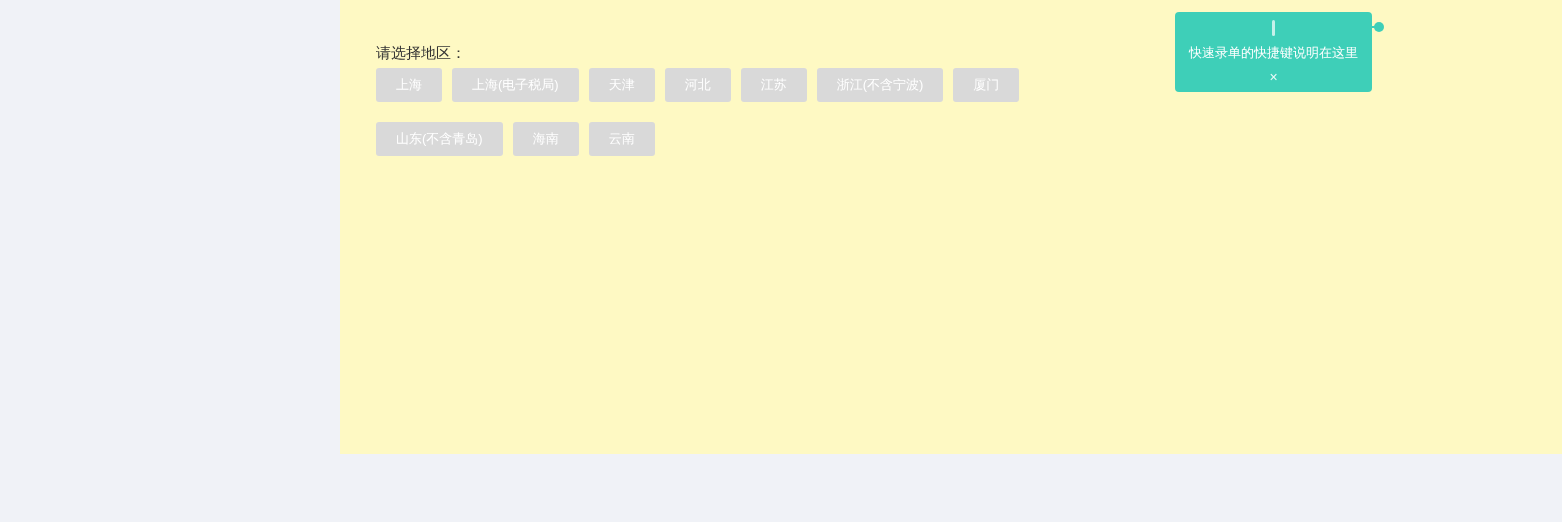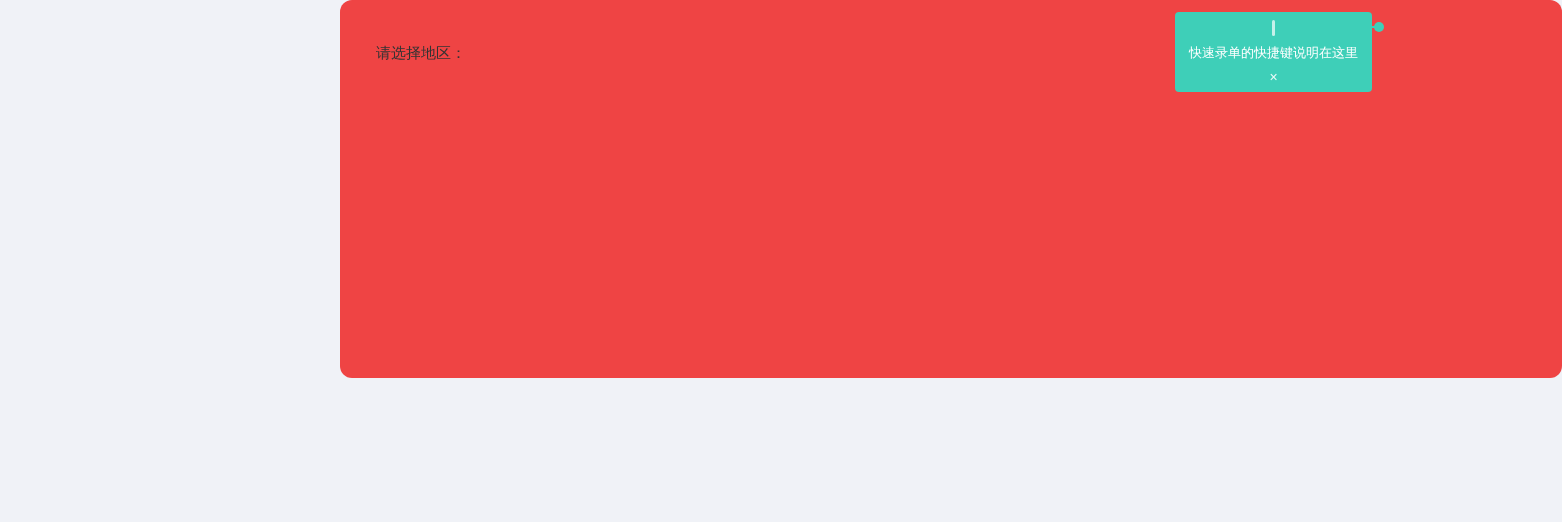--- a/index.html
+++ b/index.html
@@ -24,23 +24,23 @@
       width: 340px;
       height: 522px;
       background: #f0f2f7;
     }
 
     .main-content {
       position: absolute;
       left: 340px;
       top: 0;
       width: 1222px;
-      height: 378px;
-      background: #ef4444;
-      border-radius: 12px;
+      height: 454px;
+      background: #fef9c3;
+      border-radius: 0;
     }
 
     .section-title {
       position: absolute;
       top: 44px;
       left: 36px;
       font-size: 15px;
       color: #333;
       font-weight: 500;
     }
@@ -132,20 +132,38 @@
     }
   </style>
 </head>
 <body>
 
 <div class="left-sidebar"></div>
 
 <div class="main-content">
   <div class="section-title">请选择地区：</div>
 
+  <div class="region-buttons">
+    <div class="row-1">
+
+      <button class="region-btn">上海</button>
+      <button class="region-btn">上海(电子税局)</button>
+      <button class="region-btn">天津</button>
+      <button class="region-btn">河北</button>
+      <button class="region-btn">江苏</button>
+      <button class="region-btn">浙江(不含宁波)</button>
+      <button class="region-btn">厦门</button>
+    </div>
+    <div class="row-2">
+
+      <button class="region-btn">山东(不含青岛)</button>
+      <button class="region-btn">海南</button>
+      <button class="region-btn">云南</button>
+    </div>
+  </div>
 </div>
 
 <div class="tooltip-banner">
   <span class="bar"></span>
   <span>快速录单的快捷键说明在这里</span>
   <span class="close-icon">×</span>
 </div>
 
 <div class="connector-line"></div>
 <div class="connector-dot"></div>

